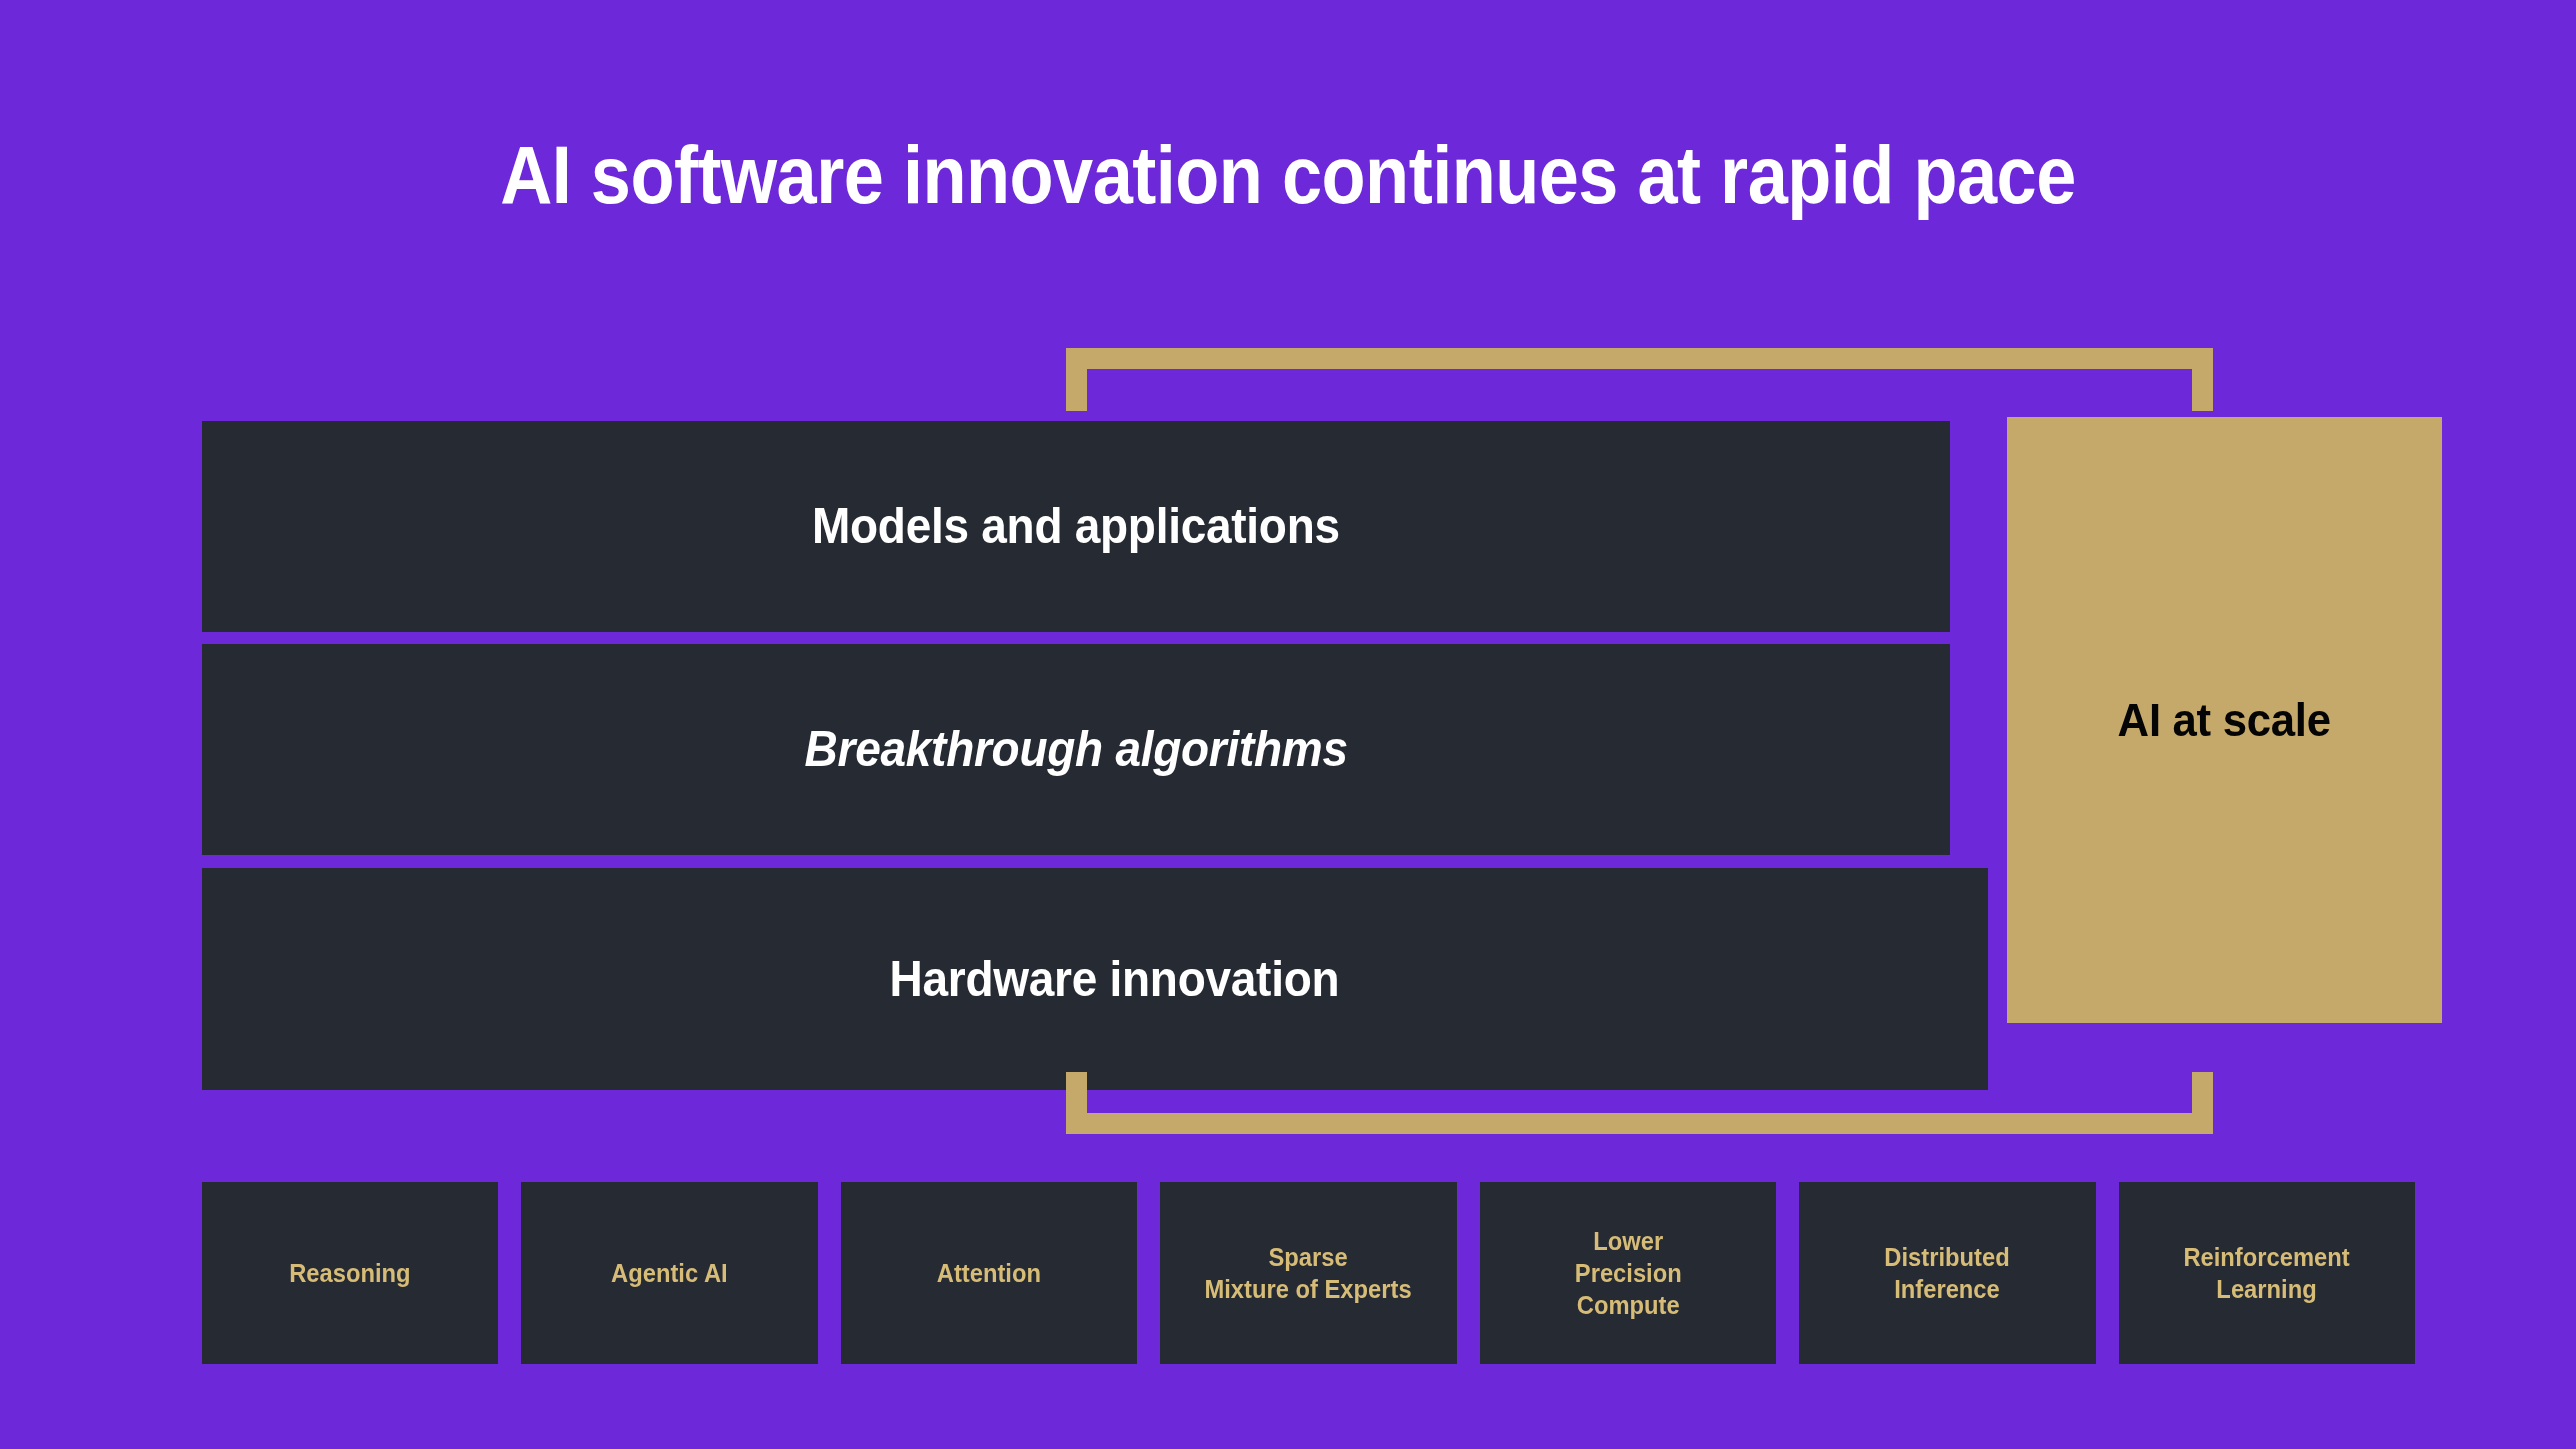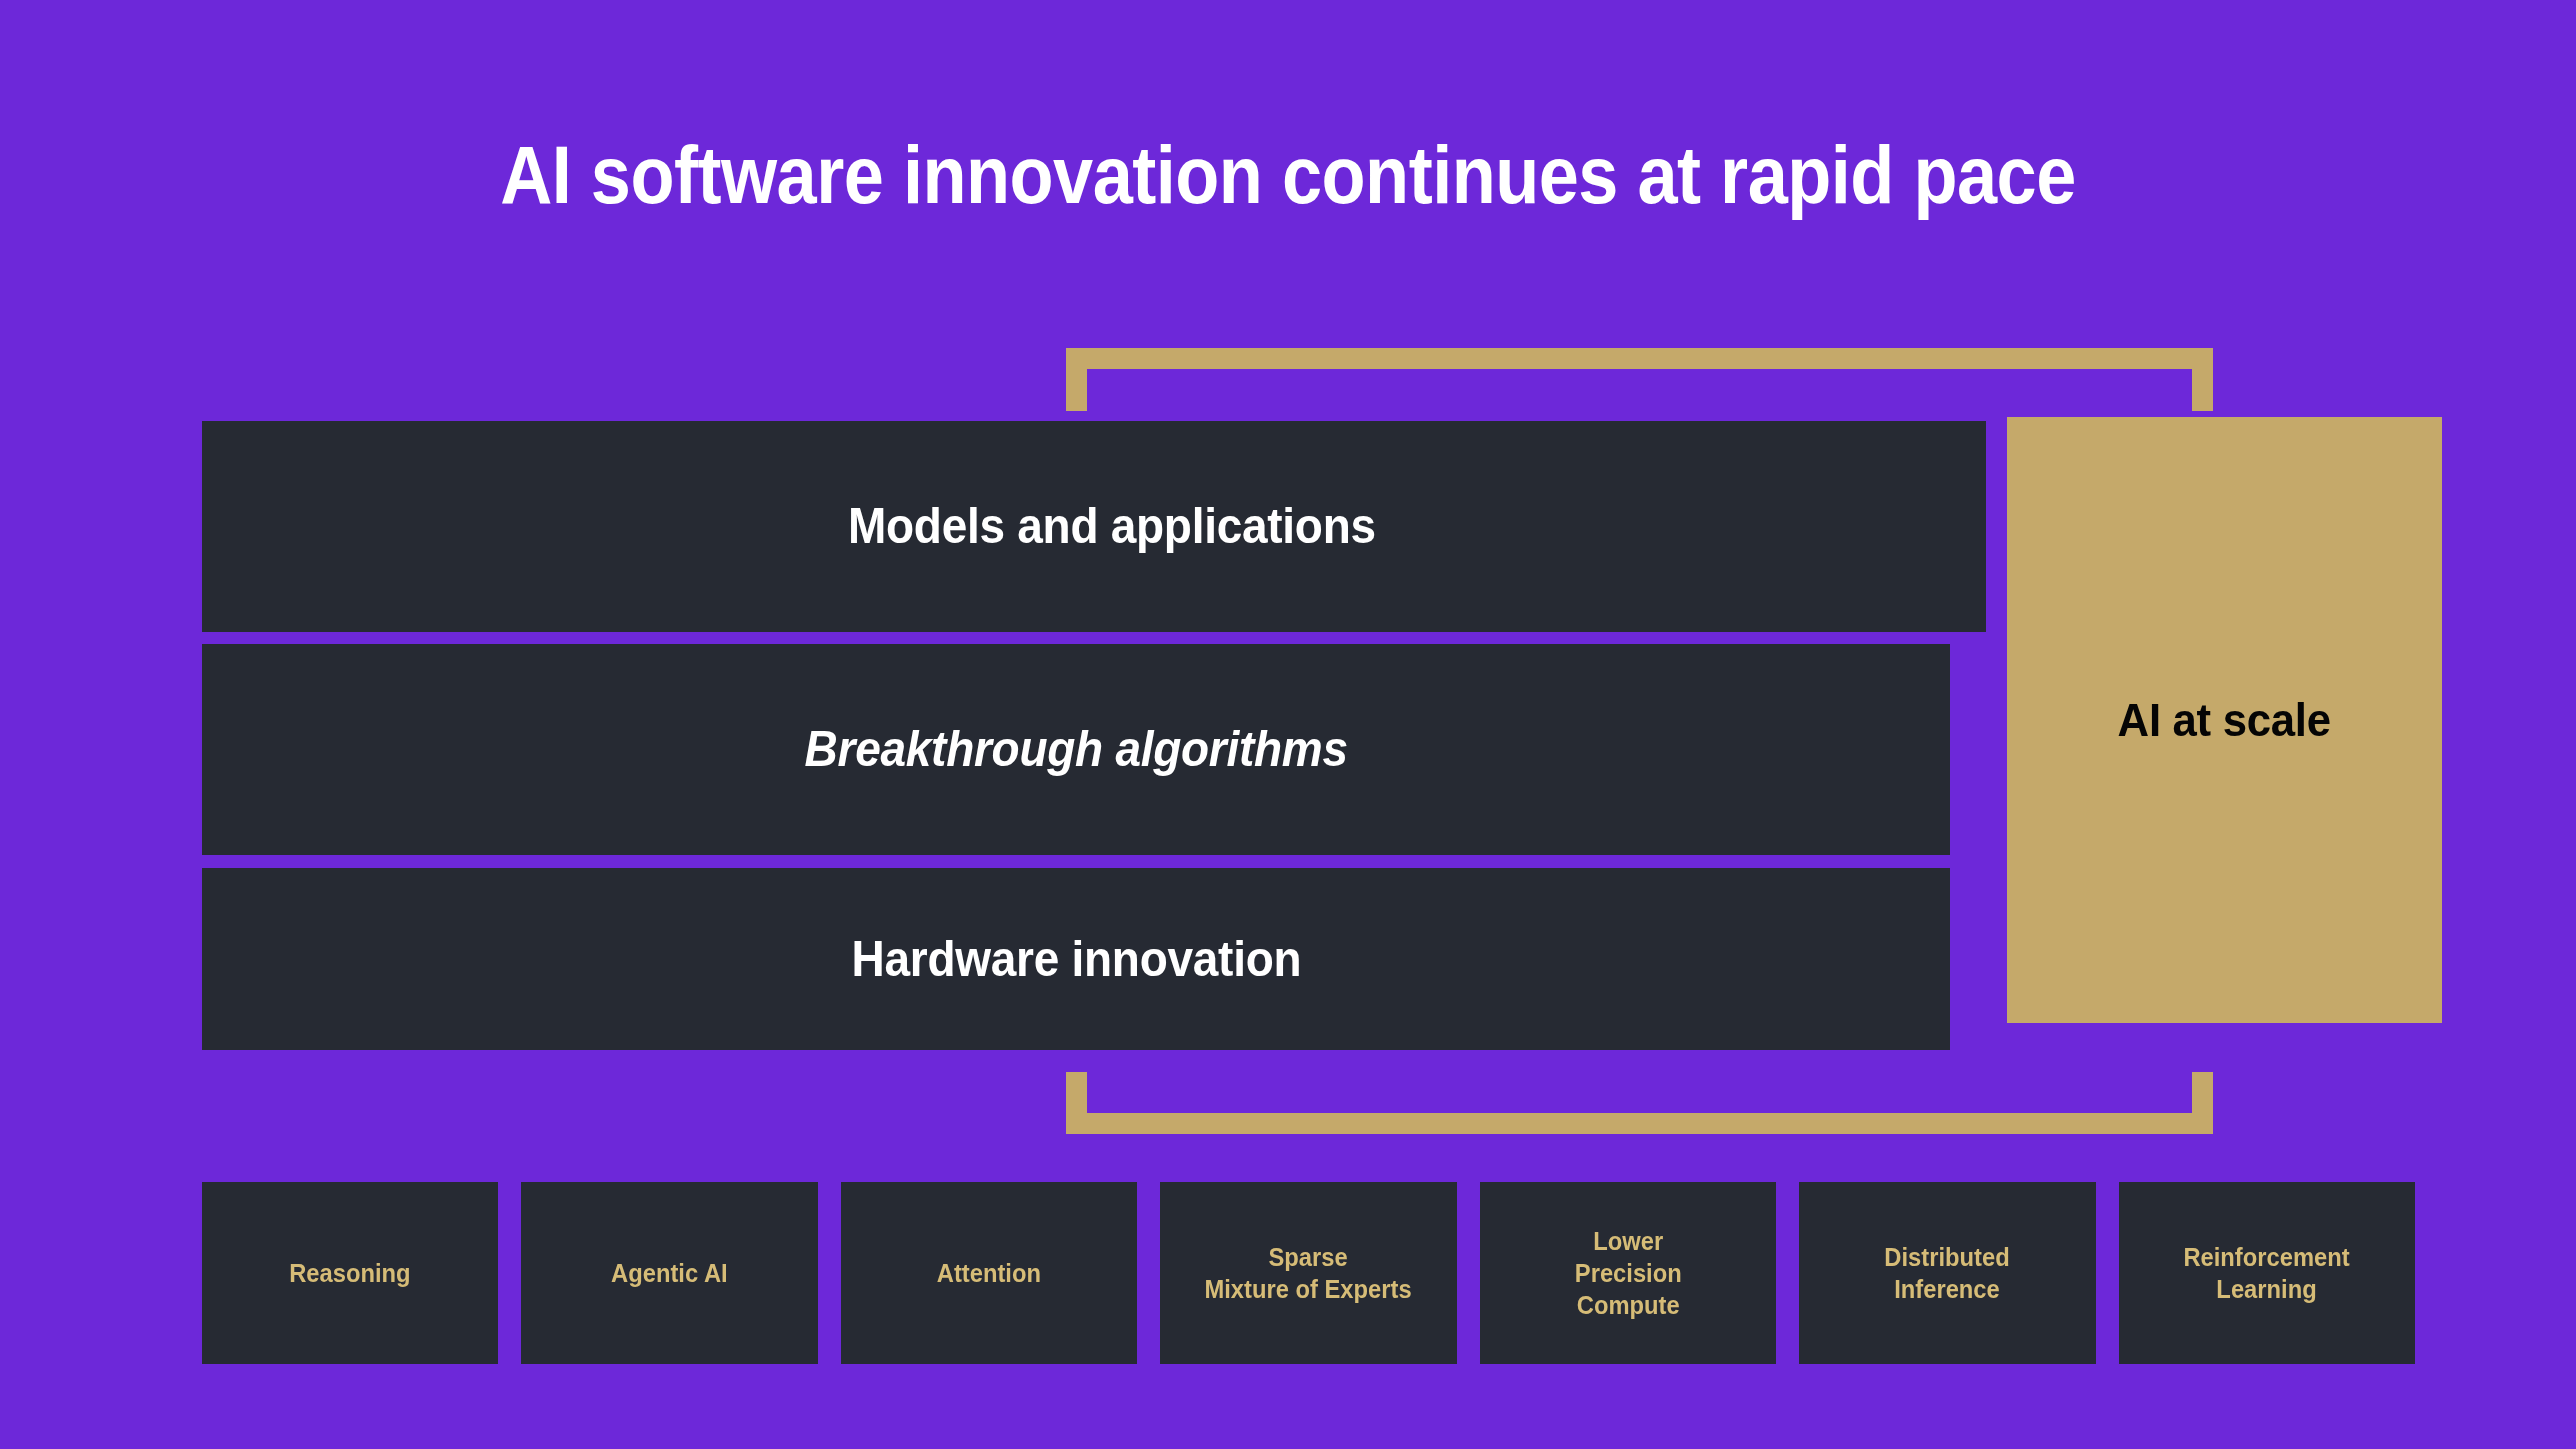--- a/index.html
+++ b/index.html
@@ -89,23 +89,23 @@
   }
   .layer-row {
     position: absolute;
     left: 0;
     width: 1748px;
     background: #262A33;
     display: flex;
     align-items: center;
     justify-content: center;
   }
-  #layer-row-0 { top: 0px;   height: 211px; padding-left: 36px; }
+  #layer-row-0 { top: 0px;   height: 211px; }
   #layer-row-1 { top: 223px; height: 211px; font-style: italic; }
-  #layer-row-2 { top: 447px; height: 182px; }
+  #layer-row-2 { top: 447px; height: 222px; padding-left: 38px; }
 
   .layer-label {
     color: #FFFFFF;
     font-family: "Liberation Sans Narrow", "Liberation Sans", sans-serif;
     font-weight: 700;
     font-size: 50px;
     line-height: 53px;
     letter-spacing: -0.3px;
     transform: scaleX(0.92);
     white-space: nowrap;

